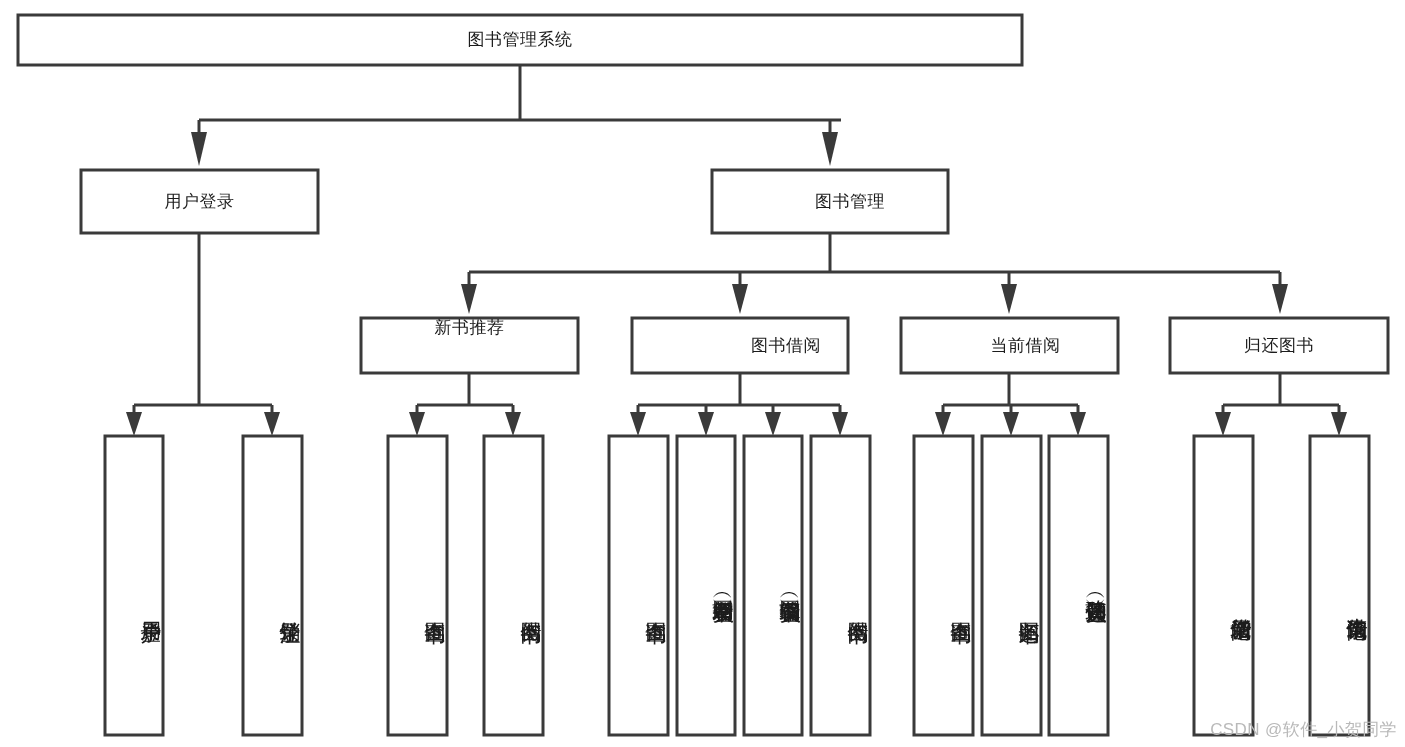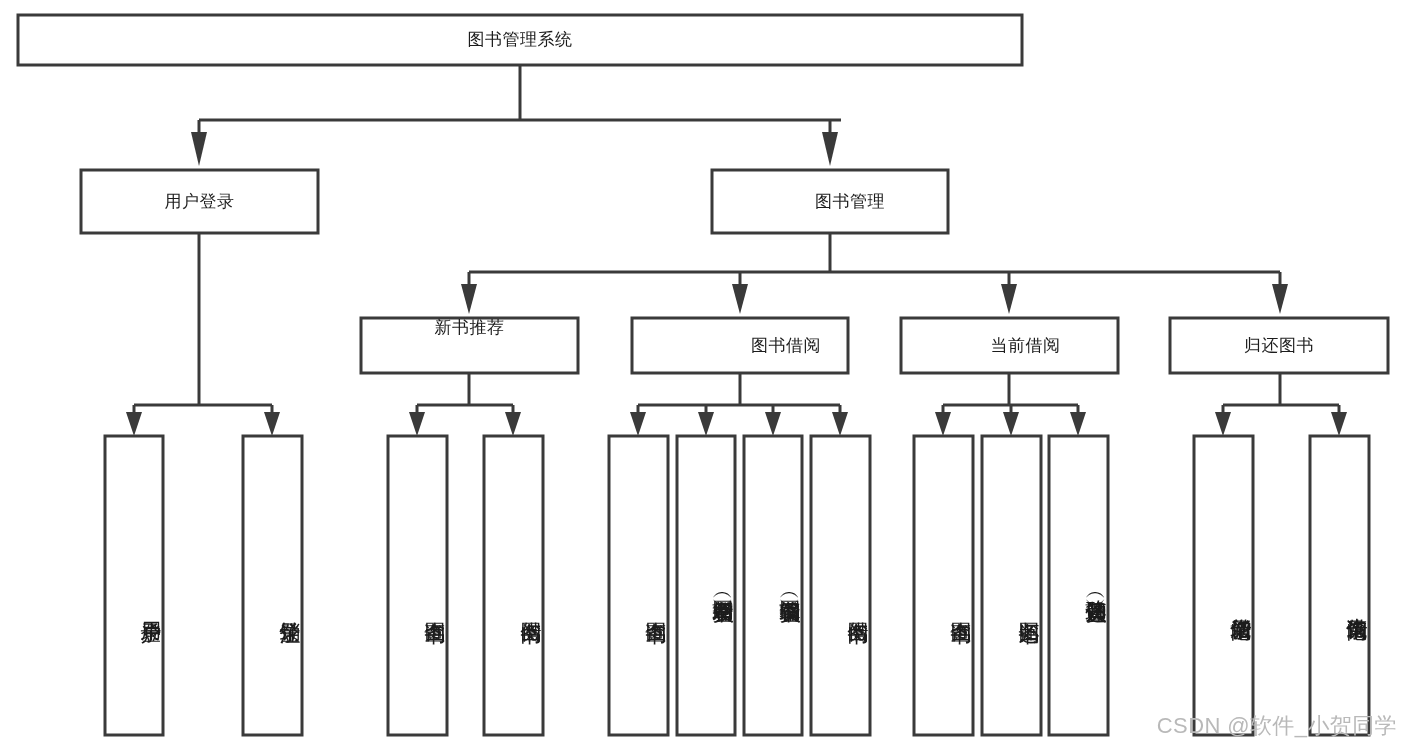--- a/index.html
+++ b/index.html
@@ -69,21 +69,21 @@
   .node-hit {
     position: absolute;
     cursor: pointer;
     background: transparent;
   }
   #watermark {
     position: absolute;
     right: 8px;
     bottom: 6px;
     color: #b9b9b9;
-    font-size: 22px;
+    font-size: 17px;
     letter-spacing: 0.4px;
     white-space: nowrap;
     user-select: none;
   }
 </style>
 </head>
 <body>
 
 <div id="diagram-root">
 

